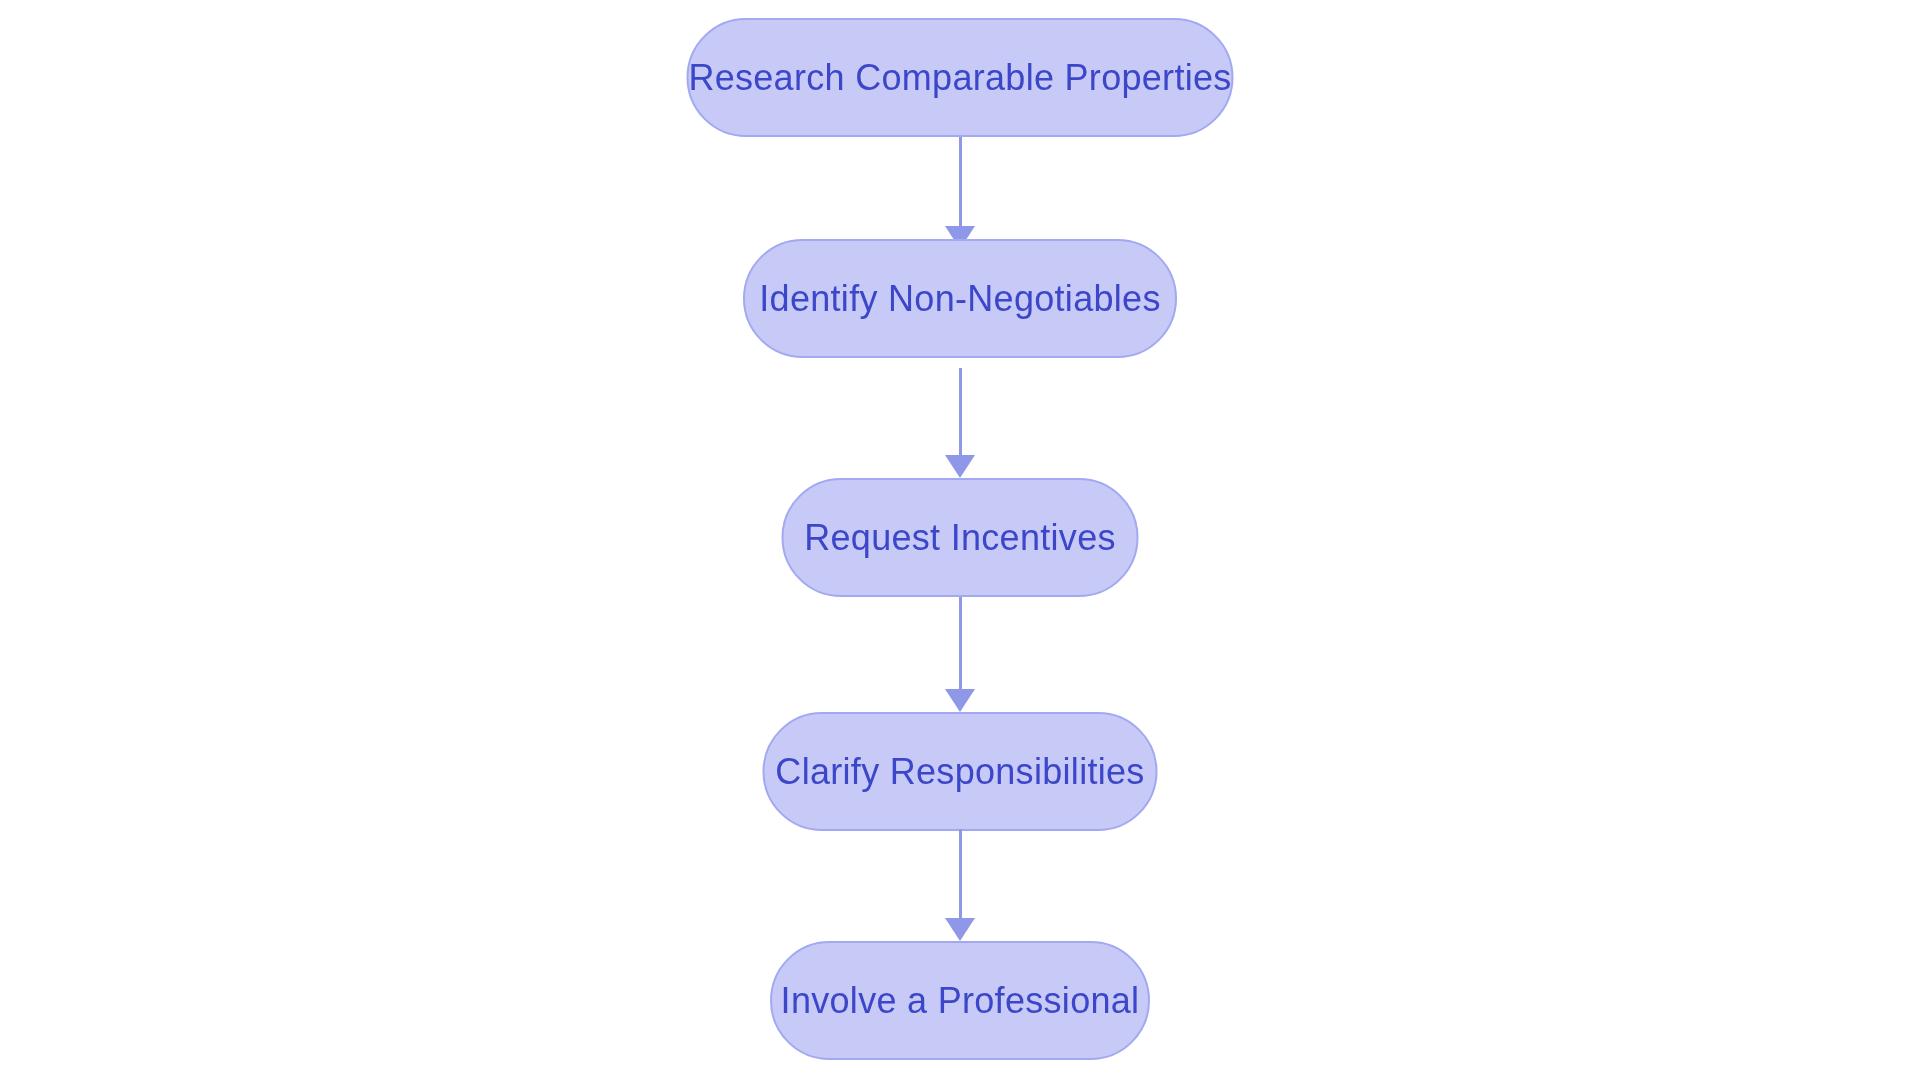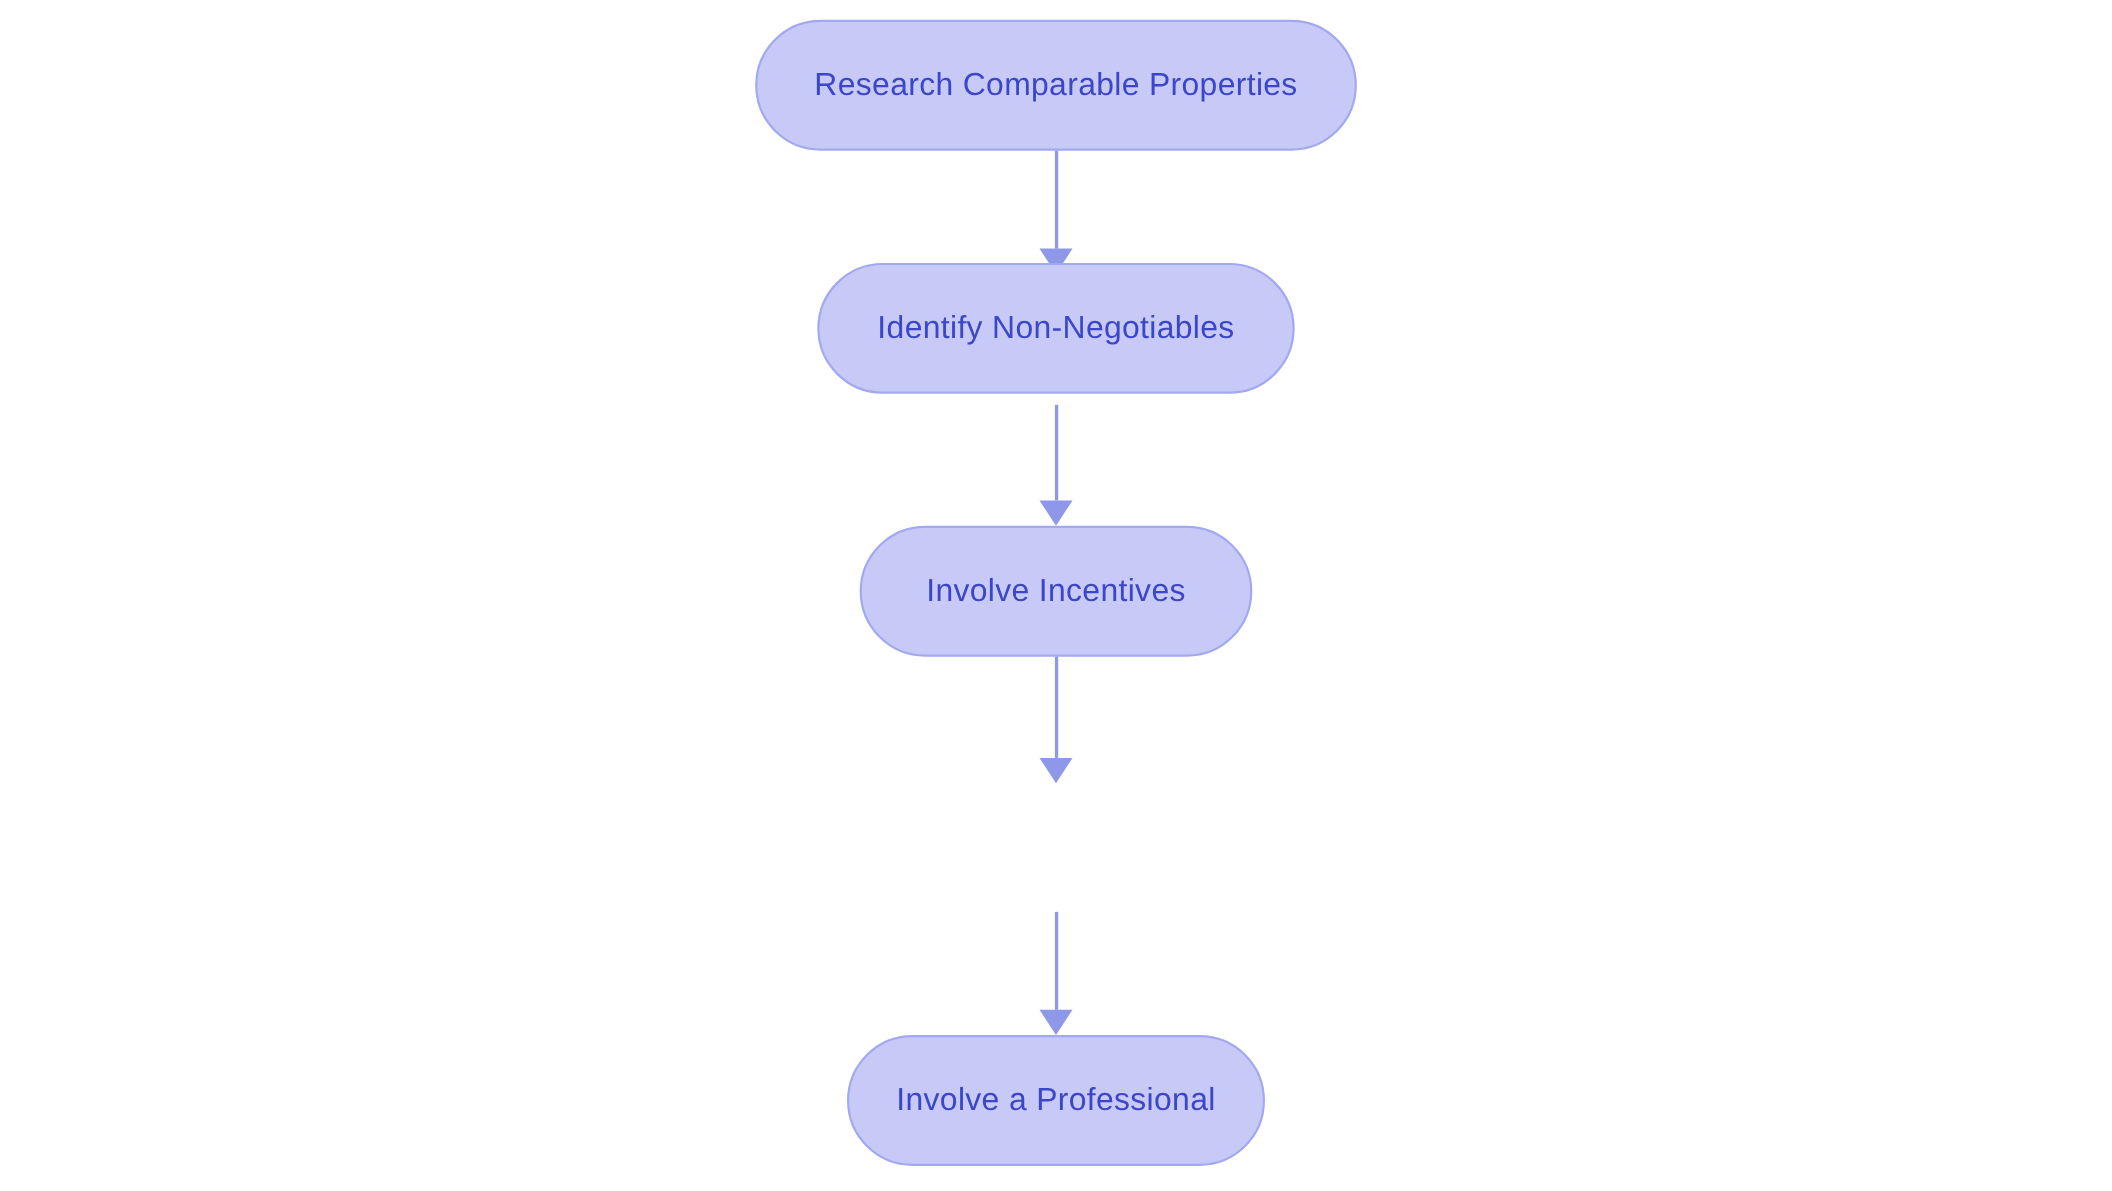--- a/index.html
+++ b/index.html
@@ -23,21 +23,21 @@
     border-radius: 60px;
     background: var(--node-fill, #c7caf7);
     border: 2px solid var(--node-border, #a2a9f0);
     box-sizing: border-box;
     display: flex;
     align-items: center;
     justify-content: center;
   }
   .node-label {
     color: var(--node-text, #3c46c8);
-    font-size: 29px;
+    font-size: 36px;
     font-weight: 400;
     letter-spacing: 0.3px;
     white-space: nowrap;
   }
   .n0 { top: 18px;  width: 547px; }
   .n1 { top: 239px; width: 434px; }
   .n2 { top: 478px; width: 357px; }
   .n3 { top: 712px; width: 395px; }
   .n4 { top: 941px; width: 380px; }
 
@@ -83,28 +83,31 @@
   <div class="node n1">
     <span class="node-label">Identify Non-Negotiables</span>
   </div>
 
   <div class="arrow a1">
     <div class="arrow-line"></div>
     <div class="arrow-head"></div>
   </div>
 
   <div class="node n2">
-    <span class="node-label">Involve Incentives</span>
+    <span class="node-label">Request Incentives</span>
   </div>
 
   <div class="arrow a2">
     <div class="arrow-line"></div>
     <div class="arrow-head"></div>
   </div>
 
+  <div class="node n3">
+    <span class="node-label">Clarify Responsibilities</span>
+  </div>
 
   <div class="arrow a3">
     <div class="arrow-line"></div>
     <div class="arrow-head"></div>
   </div>
 
   <div class="node n4">
     <span class="node-label">Involve a Professional</span>
   </div>
 

